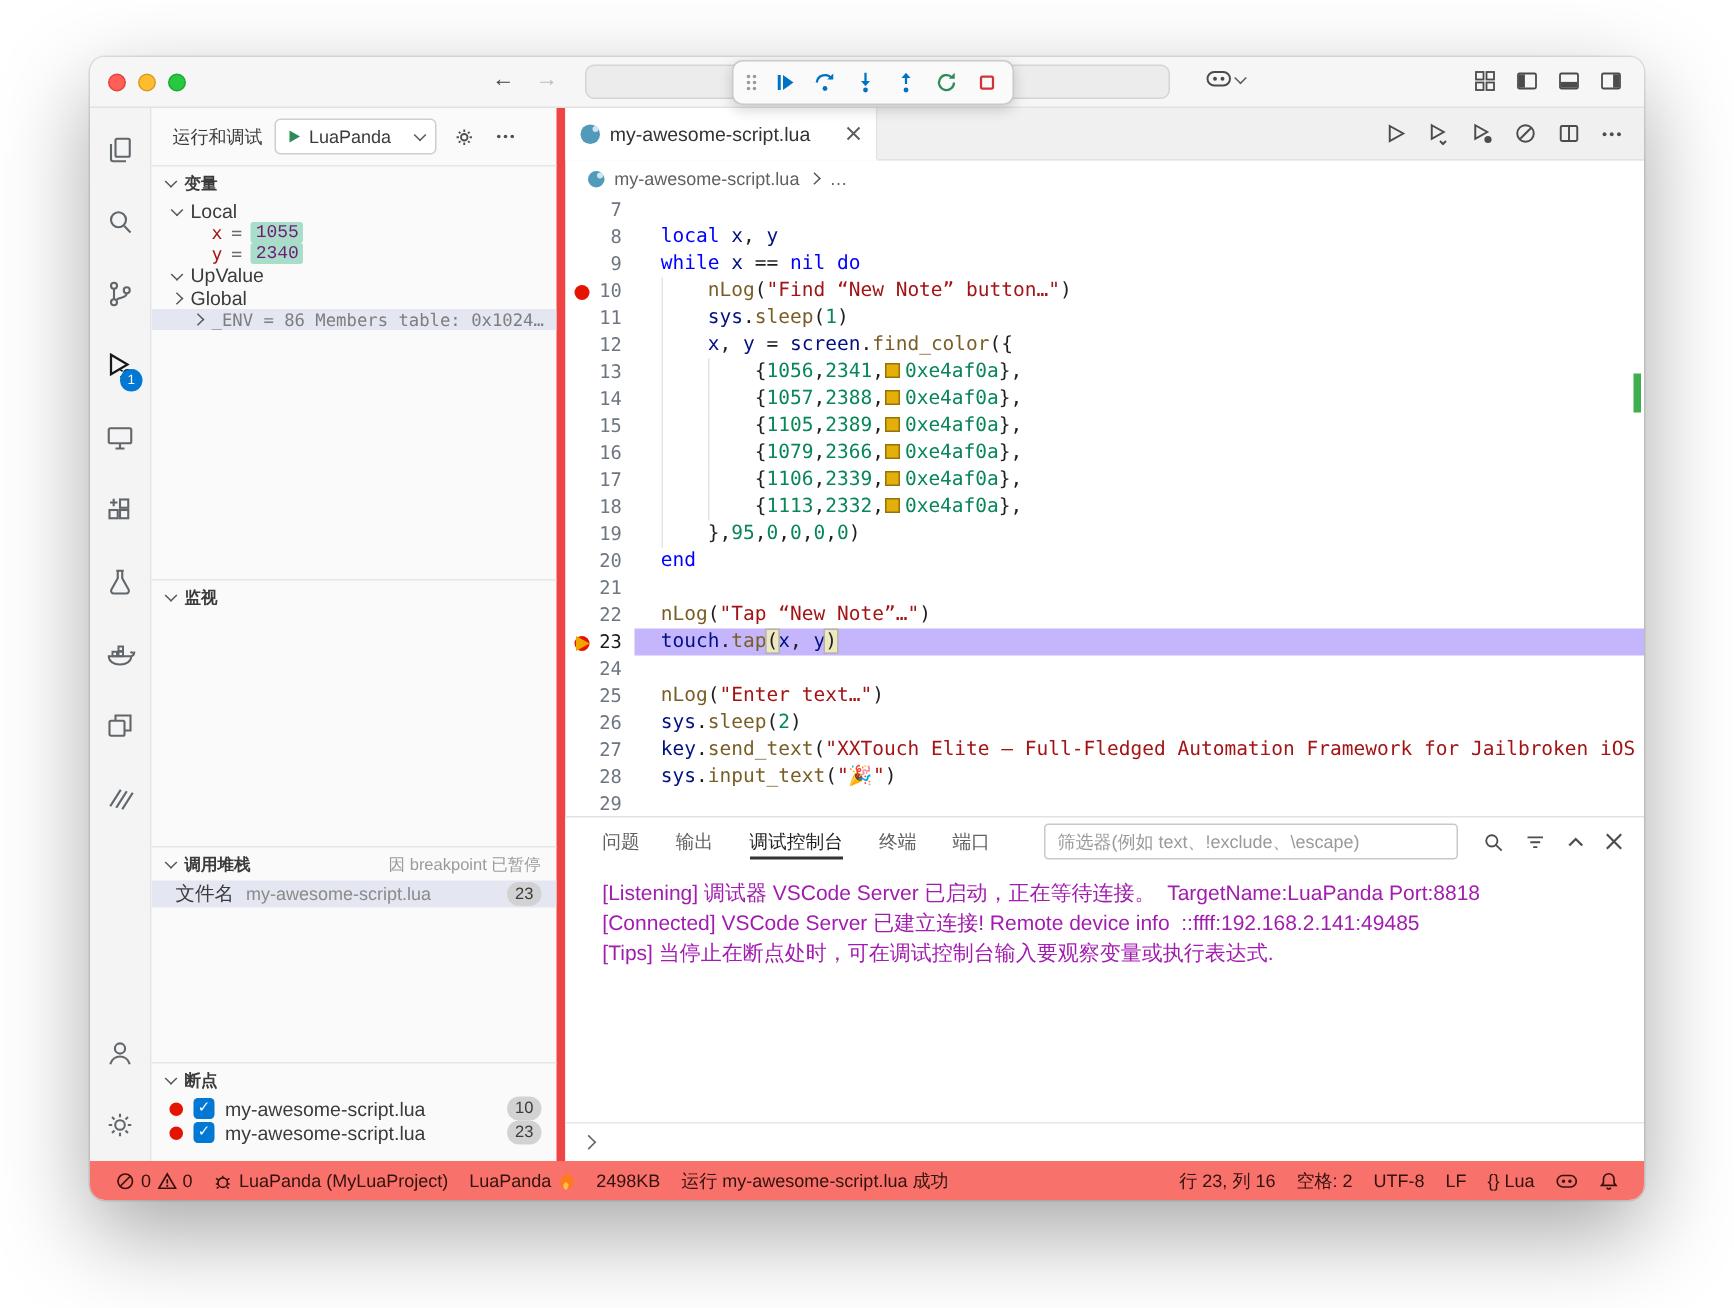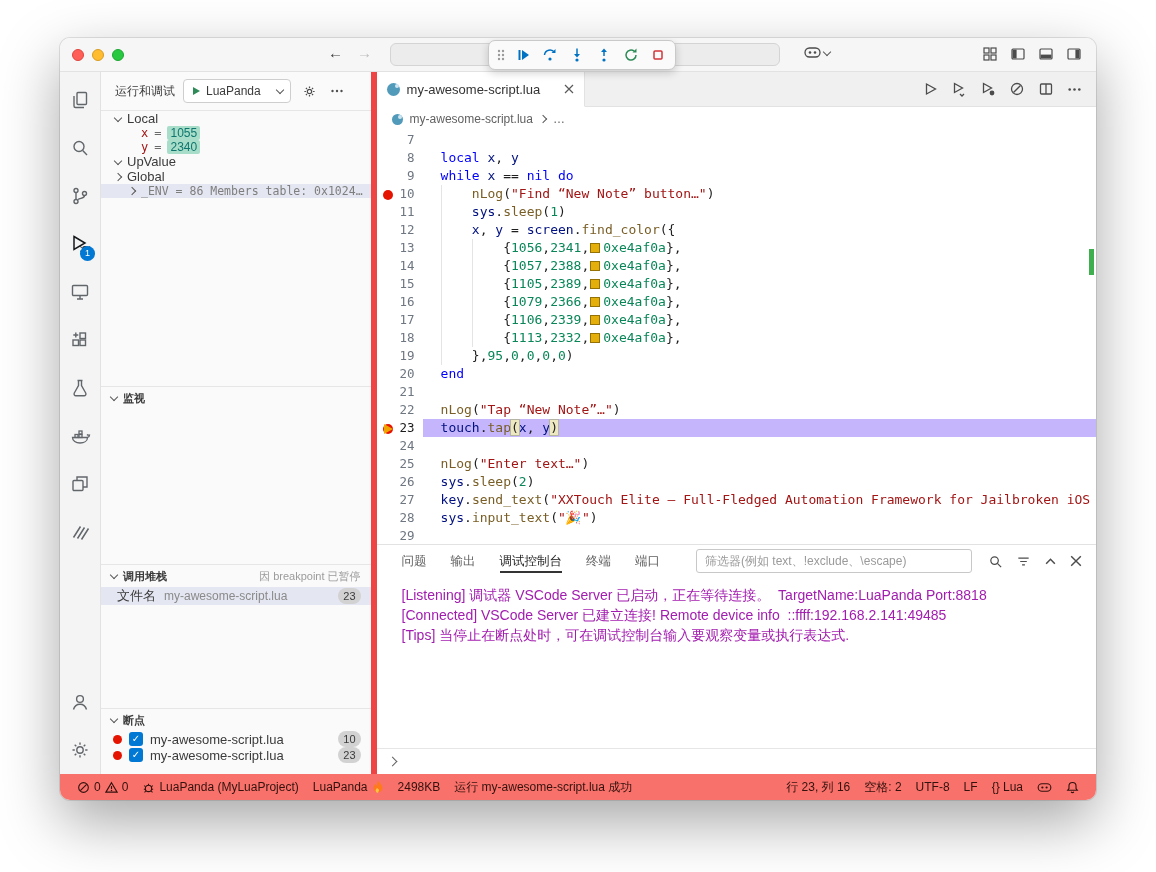--- a/index.html
+++ b/index.html
@@ -68,21 +68,21 @@
   .sec-breakpoints{flex:1;}
 
   .tree-row{flex:0 0 22px;display:flex;align-items:center;gap:6px;padding:0 8px;white-space:nowrap;overflow:hidden;}
   .tree-row.depth0{padding-left:14px;}
   .tree-row.depth1{padding-left:28px;}
   .tree-row.depth1b{padding-left:40px;}
   .tree-row.selected{background:#e4e6f1;}
   .scope-label{color:#3b3b3b;}
   .var-name{color:#a31515;font-family:"DejaVu Sans Mono",monospace;font-size:12px;}
   .var-eq{color:#6b6b6b;font-family:"DejaVu Sans Mono",monospace;font-size:12px;}
-  .var-value{font-family:Liberation Sans, sans-serif;font-size:12px;color:#0f766e;}
+  .var-value{font-family:Liberation Mono, monospace;font-size:12px;color:#701a75;}
   .var-value.hl{background:#a7ddc9;border-radius:2px;padding:0 3px;}
   .env-label{color:#7e7e7e;font-family:"DejaVu Sans Mono",monospace;font-size:11.5px;}
 
   .cs-row{flex:0 0 24px;display:flex;align-items:center;gap:8px;padding:0 10px 0 16px;}
   .cs-row.selected{background:#e4e6f1;}
   .cs-name{color:#3b3b3b;}
   .cs-source{color:#8a8a8a;font-size:12px;flex:1;overflow:hidden;text-overflow:ellipsis;white-space:nowrap;}
   .badge{flex:0 0 auto;background:#d2d2d2;color:#3b3b3b;border-radius:10px;min-width:20px;height:16px;
     font-size:11px;line-height:16px;text-align:center;padding:0 5px;}
 
@@ -418,20 +418,24 @@
               <g fill="currentColor">
                 <circle cx="2.5" cy="7" r="1.2"></circle>
                 <circle cx="7" cy="7" r="1.2"></circle>
                 <circle cx="11.5" cy="7" r="1.2"></circle>
               </g>
             </svg>
         </span>
       </div>
 
       <div class="section sec-variables">
+        <div class="section-header">
+          <span class="chev down"></span>
+          <span>变量</span>
+        </div>
         <div>
             <div class="tree-row depth0">
               <span class="chev down"></span>
               <span class="scope-label">Local</span>
             </div>
             <div class="tree-row depth1b">
               <span class="var-name">x</span>
               <span class="var-eq">=</span>
               <span class="var-value hl">1055</span>
             </div>

